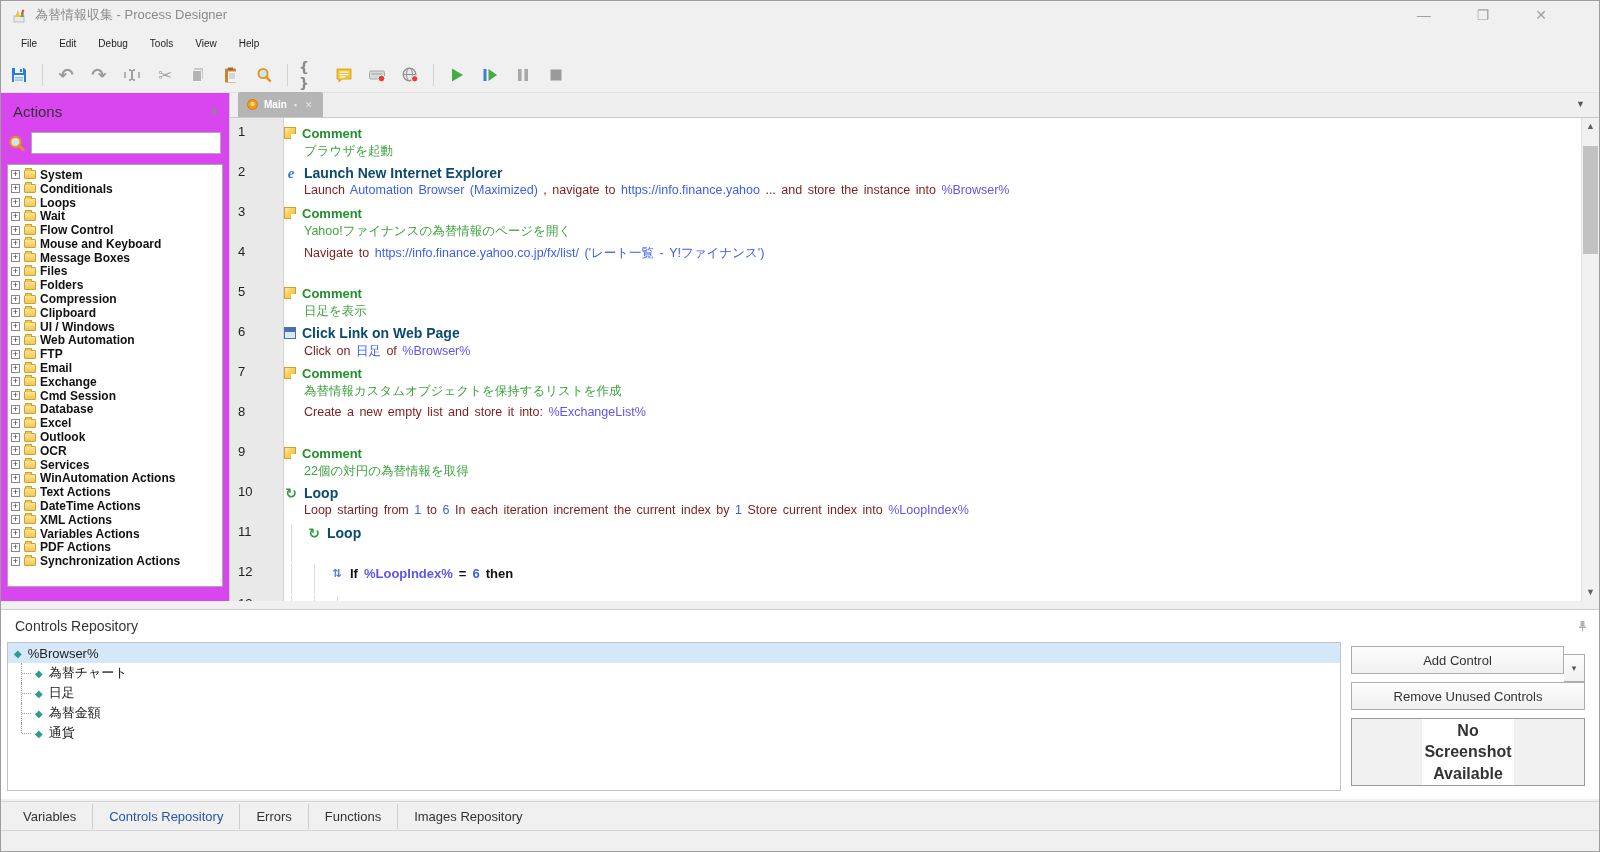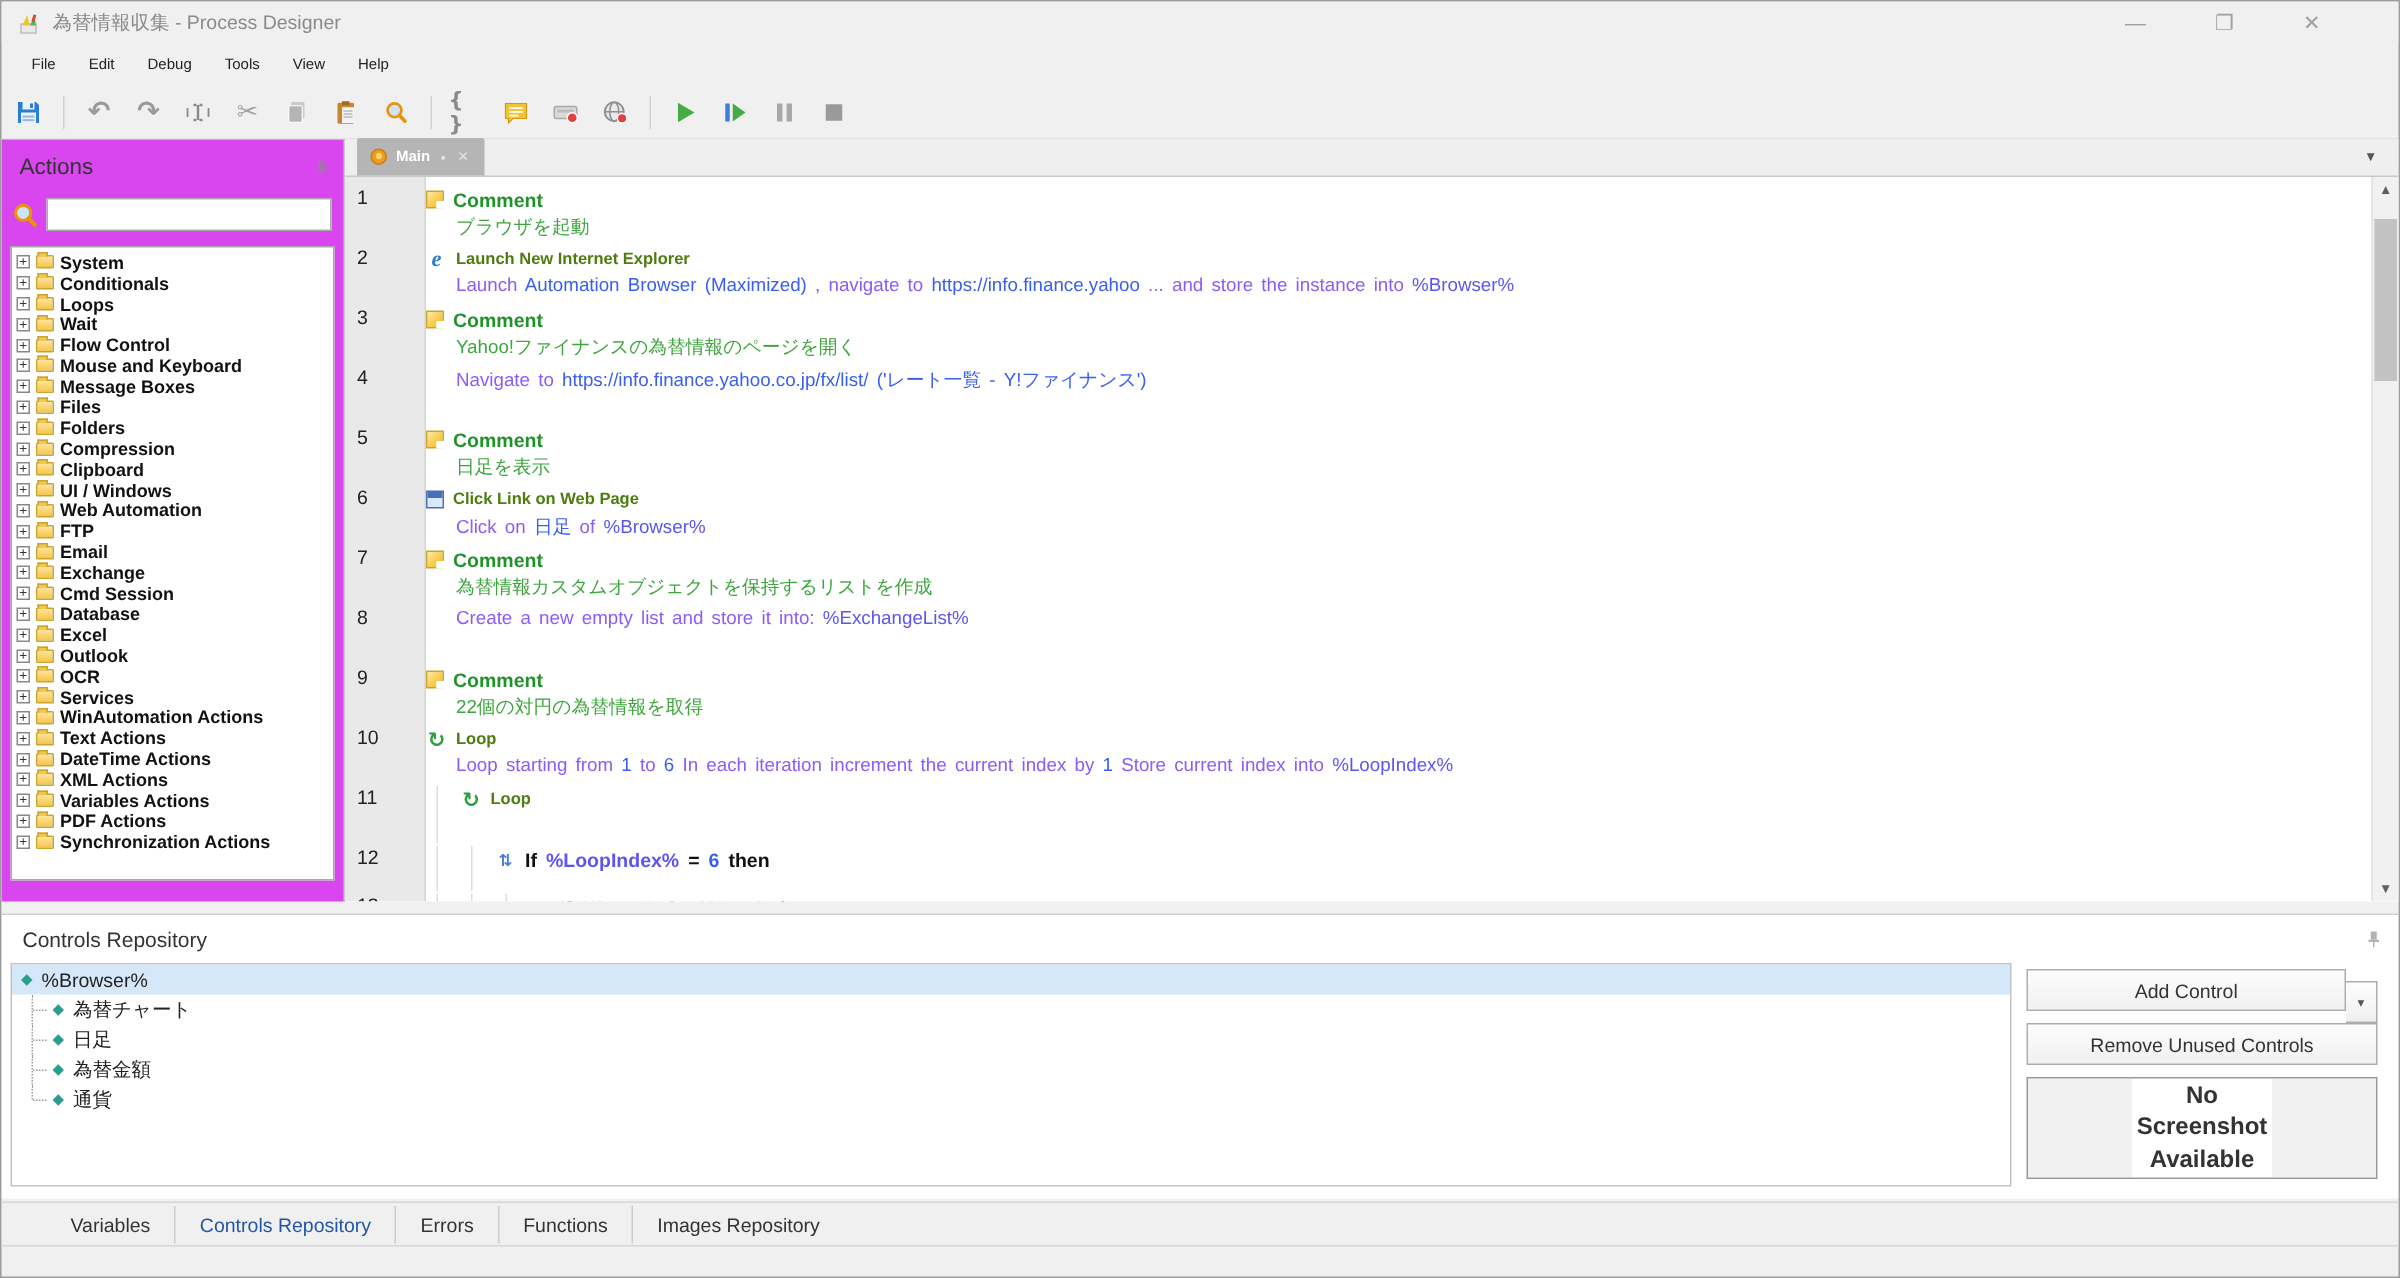--- a/index.html
+++ b/index.html
@@ -48,24 +48,24 @@
   .canvas { flex:1; background:#fff; position:relative; overflow:hidden; }
   .gutterbg { position:absolute; left:0; top:0; bottom:0; width:54px; background:#e9e9e9; border-right:1px solid #d4d4d4; }
   .steps { position:absolute; left:0; top:0; right:18px; bottom:0; padding-top:4px; overflow:hidden; }
   .step { display:flex; cursor:default; }
   .step .num { width:54px; flex:none; padding:2px 0 0 8px; font-size:13px; color:#222; }
   .step .sbody { flex:1; padding-top:2px; }
   .guide { display:inline-block; width:16px; align-self:stretch; border-left:1px solid #dcdcdc; margin-left:7px; flex:none; }
   .srow { display:flex; }
   .scol { flex:1; }
   .titleline { display:flex; align-items:center; gap:6px; height:18px; }
-  .t-action { color:#4d7c0f; font-weight:bold; font-size:11px; }
+  .t-action { color:#0c4a6e; font-weight:bold; font-size:14px; }
   .t-comment { color:#1f9229; font-weight:bold; font-size:13px; }
   .descline { padding-left:20px; margin-top:1px; font-size:12.5px; word-spacing:2px; white-space:nowrap; }
-  .seg-p { color:#8b5cf6; }
+  .seg-p { color:#7f1d1d; }
   .seg-link { color:#3a5ef0; }
   .seg-var { color:#5e55ee; }
   .seg-num { color:#3a5ef0; }
   .seg-comment { color:#3fa53f; word-spacing:0; }
   .seg-kw { color:#111; font-weight:bold; }
   .seg-var-b { color:#5e55ee; font-weight:bold; }
   .seg-num-b { color:#3a5ef0; font-weight:bold; }
   
   .si { flex:none; display:inline-flex; align-items:center; justify-content:center; width:14px; height:14px; }
   .si-note { width:12px; height:12px; background:linear-gradient(135deg,#ffe9a8,#f7c53c 70%); border:1px solid #caa42e; position:relative; }
@@ -96,21 +96,21 @@
   .crtree .conn:after { content:""; position:absolute; top:10px; left:0; width:9px; border-top:1px dotted #9a9a9a; }
   .crtree .conn.last { height:10px; align-self:flex-start; }
   .diamond { color:#2a9d8f; font-size:10px; margin-right:6px; }
   .crbuttons { width:246px; padding:4px 10px 0 2px; }
   .btnrow { display:flex; }
   .btn { background:linear-gradient(#fdfdfd,#f0f0f0); border:1px solid #adadad; height:28px; font-size:13px; color:#333; display:flex; align-items:center; justify-content:center; width:100%; cursor:default; }
   .dd { width:21px; flex:none; border-left:none; font-size:9px; color:#555; }
   .btn + .btn, .shot { margin-top:8px; }
   .shot { height:68px; border:1px solid #9a9a9a; background:linear-gradient(to right,#f1f1f1 0 30%,#ffffff 30% 70%,#f1f1f1 70%); display:flex; align-items:center; justify-content:center; text-align:center; font-size:16px; font-weight:bold; color:#333; line-height:1.35; white-space:pre-line; }
   
-  .bottomtabs { height:30px; margin-top:2px; background:#f0f0f0; border-top:1px solid #d6d6d6; border-bottom:1px solid #d6d6d6; display:flex; align-items:center; padding-left:30px; }
+  .bottomtabs { height:30px; margin-top:2px; background:#f0f0f0; border-top:1px solid #d6d6d6; border-bottom:1px solid #d6d6d6; display:flex; align-items:center; padding-left:6px; }
   .btab { padding:5px 16px; font-size:13px; color:#333; position:relative; cursor:default; }
   .btab + .btab { border-left:1px solid #cccccc; }
   .btab.active { color:#2456a4; }
   .pin { opacity:.65; }
 </style>
 </head>
 <body>
 
 <div class="titlebar">
   <svg width="16" height="16" viewBox="0 0 16 16">

